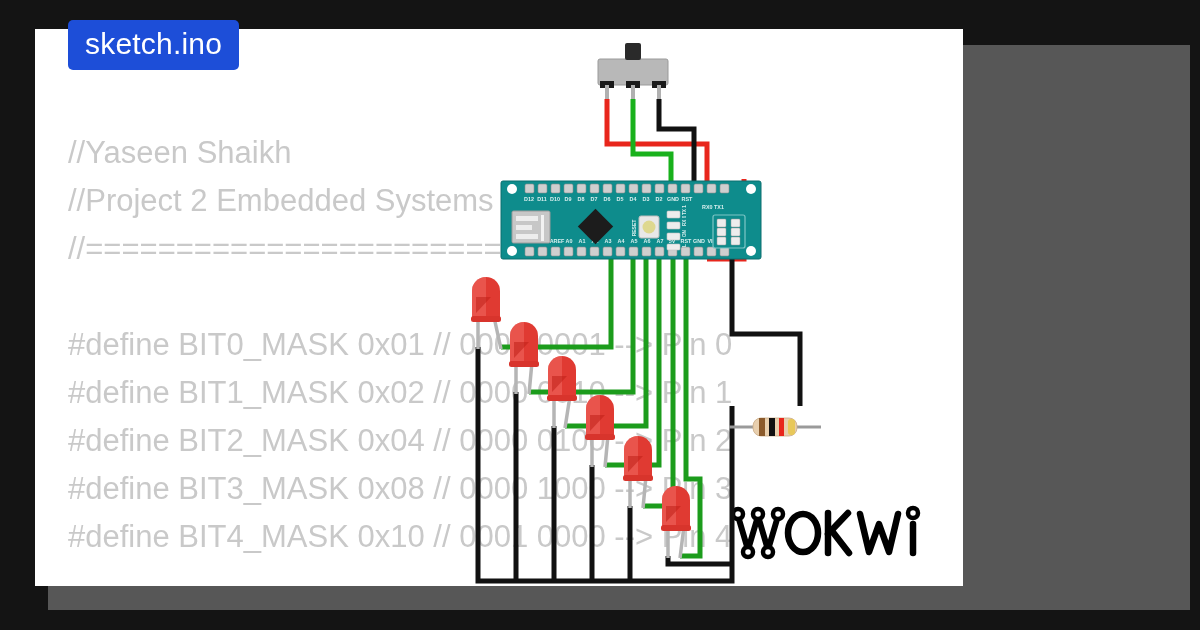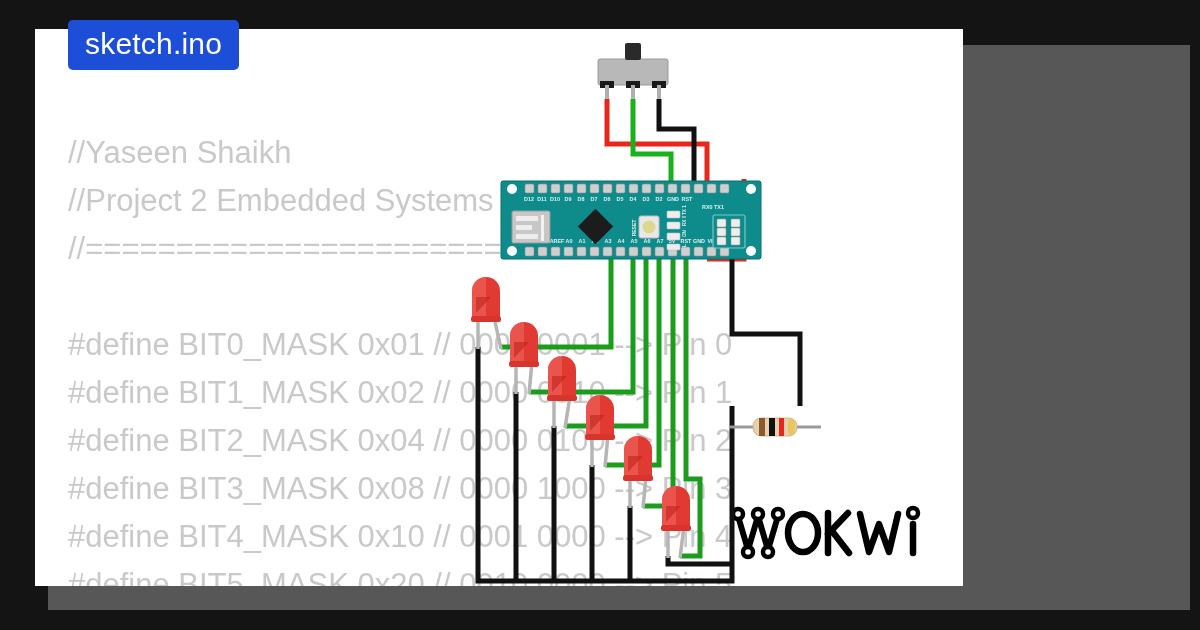--- a/index.html
+++ b/index.html
@@ -92,21 +92,20 @@
     <div class="code-layer">
       <div class="code-line" style="top:107px">//Yaseen Shaikh</div>
       <div class="code-line" style="top:155px">//Project 2 Embedded Systems 1.3</div>
       <div class="code-line" style="top:203px">//==============================</div>
       <div class="code-line" style="top:251px"></div>
       <div class="code-line" style="top:299px">#define BIT0_MASK 0x01 // 0000 0001 --&gt; Pin 0</div>
       <div class="code-line" style="top:347px">#define BIT1_MASK 0x02 // 0000 0010 --&gt; Pin 1</div>
       <div class="code-line" style="top:395px">#define BIT2_MASK 0x04 // 0000 0100 --&gt; Pin 2</div>
       <div class="code-line" style="top:443px">#define BIT3_MASK 0x08 // 0000 1000 --&gt; Pin 3</div>
       <div class="code-line" style="top:491px">#define BIT4_MASK 0x10 // 0001 0000 --&gt; Pin 4</div>
-      <div class="code-line" style="top:539px">#define BIT5_MASK 0x20 // 0010 0000 --&gt; Pin 5</div>
     </div>
 
     <svg class="circuit" viewBox="0 0 1130 557">
 
       <g fill="none" stroke-linecap="butt" stroke-linejoin="miter">
 
         <path d="M 572,70 L 572,115 L 672,115 L 672,230" stroke="#e8261c" stroke-width="5"></path>
         <path d="M 598,70 L 598,125 L 636,125 L 636,158" stroke="#19b11c" stroke-width="5"></path>
         <path d="M 624,70 L 624,100 L 659,100 L 659,158" stroke="#111111" stroke-width="5"></path>
 

